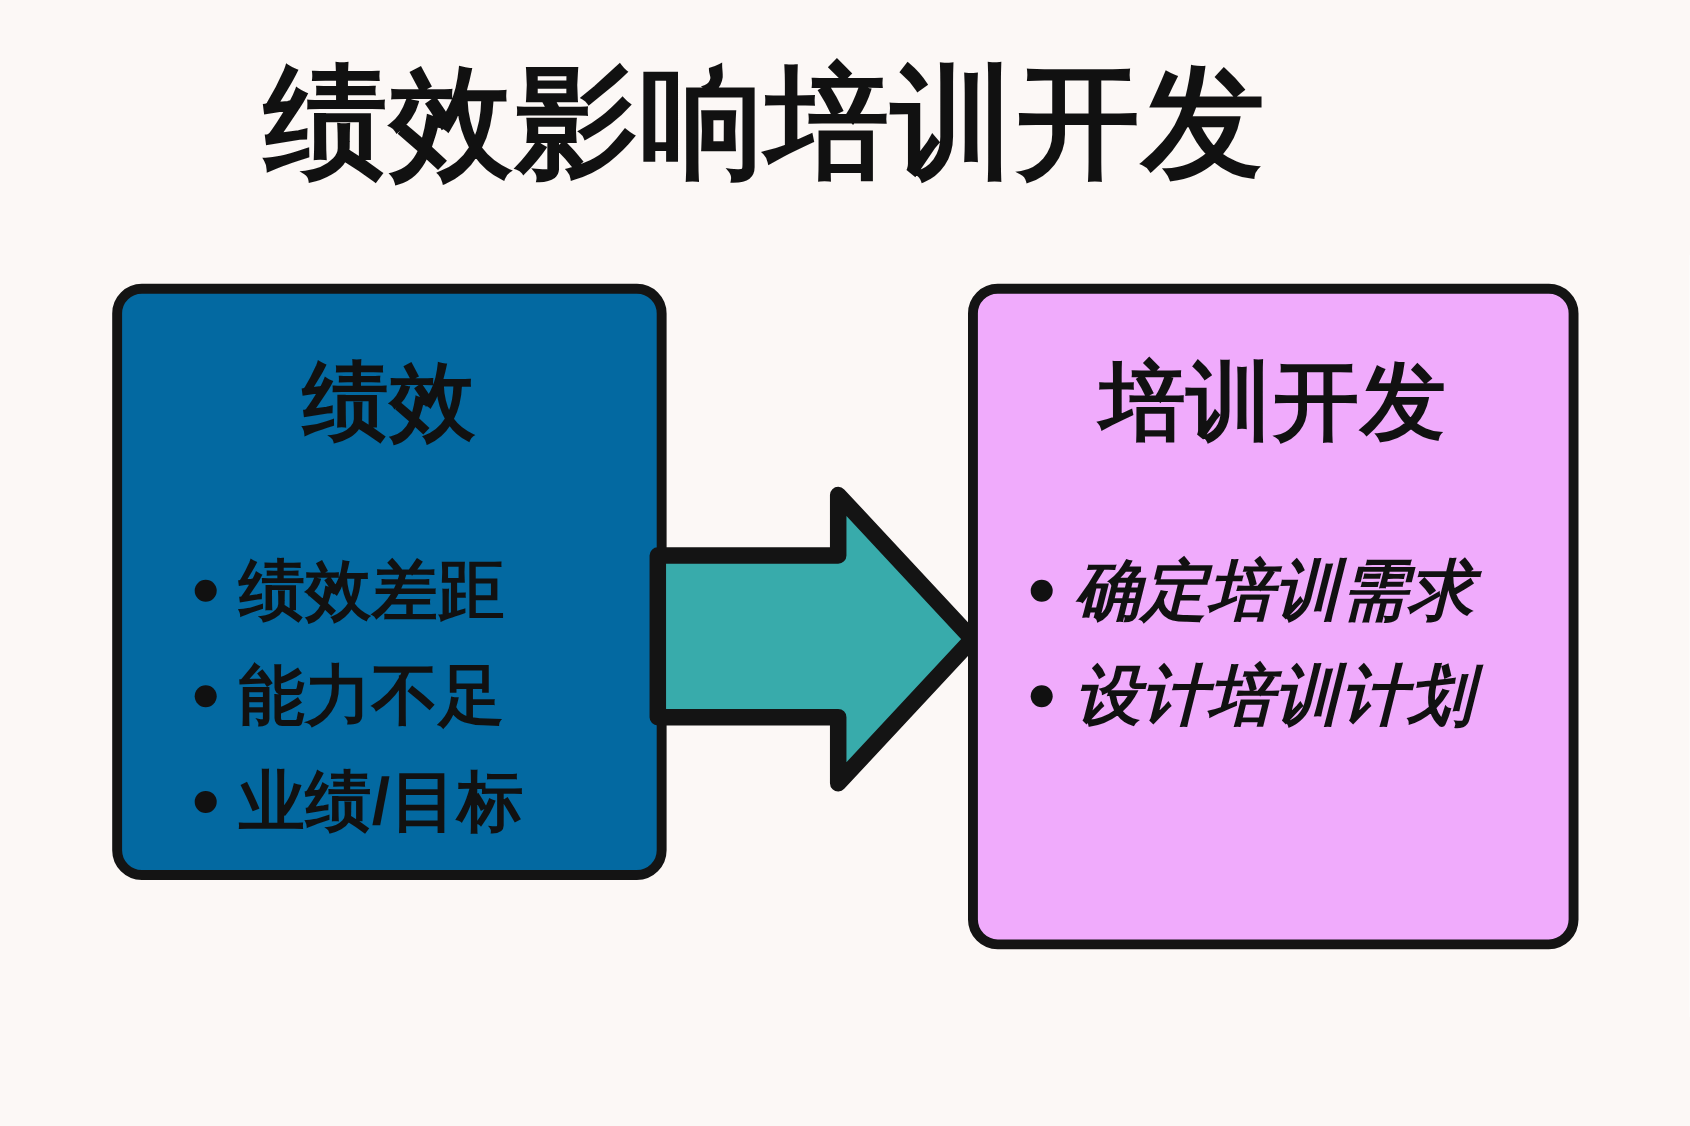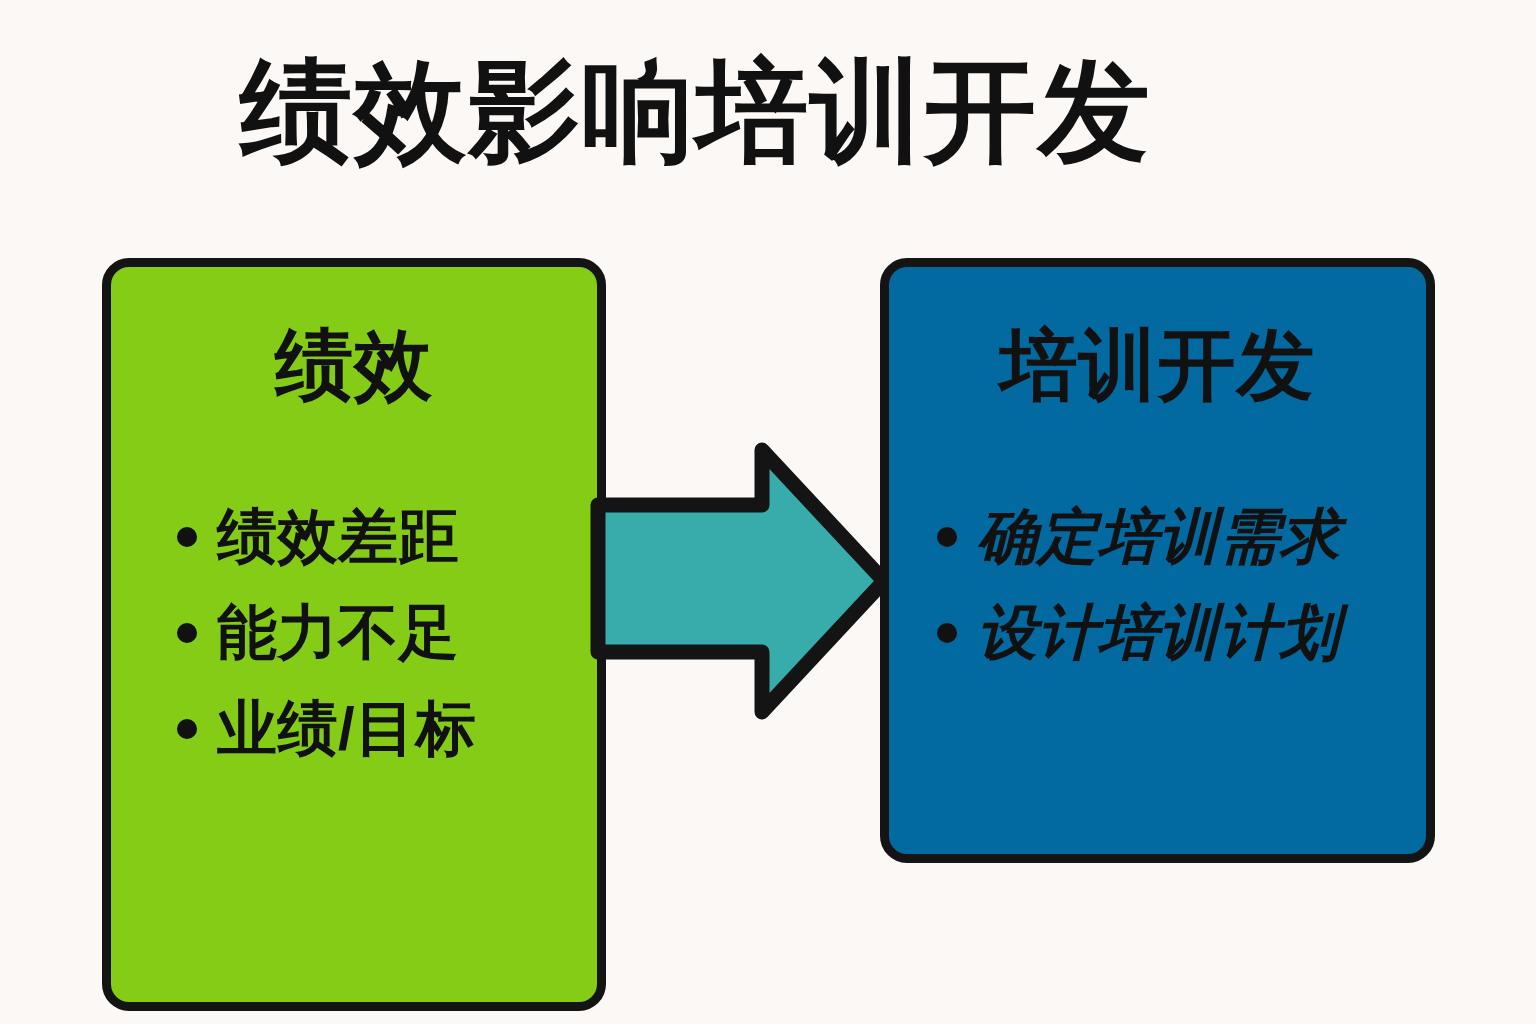--- a/index.html
+++ b/index.html
@@ -39,29 +39,29 @@
     position: absolute;
     box-sizing: border-box;
     border: 9px solid #141414;
     border-radius: 27px;
     overflow: hidden;
   }
   #box-performance {
     left: 102px;
     top: 258px;
     width: 504px;
-    height: 753px;
-    background: #84cc16;
+    height: 542px;
+    background: #0369a1;
   }
   #box-training {
     left: 880px;
     top: 258px;
     width: 555px;
     height: 605px;
-    background: #0369a1;
+    background: #f0abfc;
   }
 
   .box-heading {
     position: absolute;
     left: 0;
     width: 100%;
     text-align: center;
     font-size: 78px;
     font-weight: 700;
     color: #111111;

